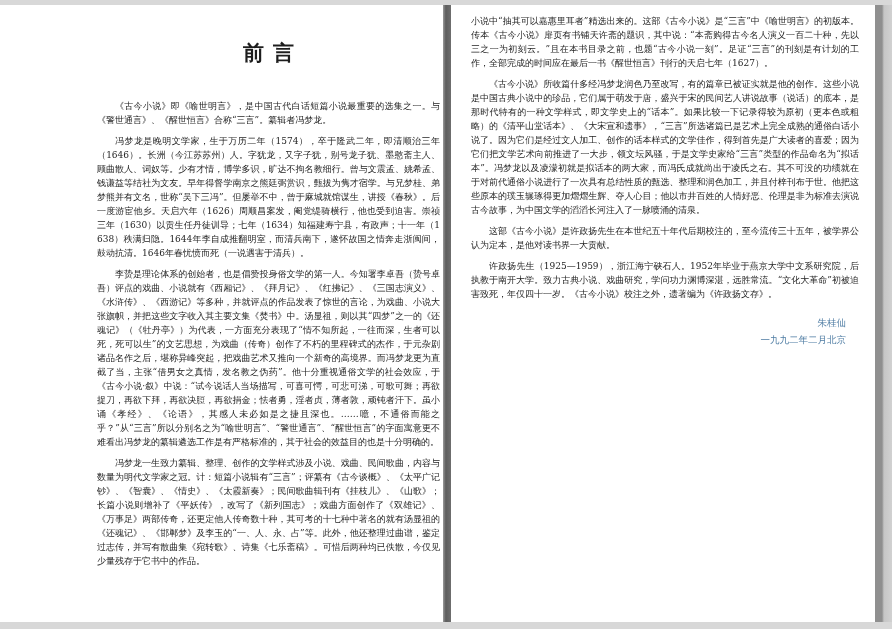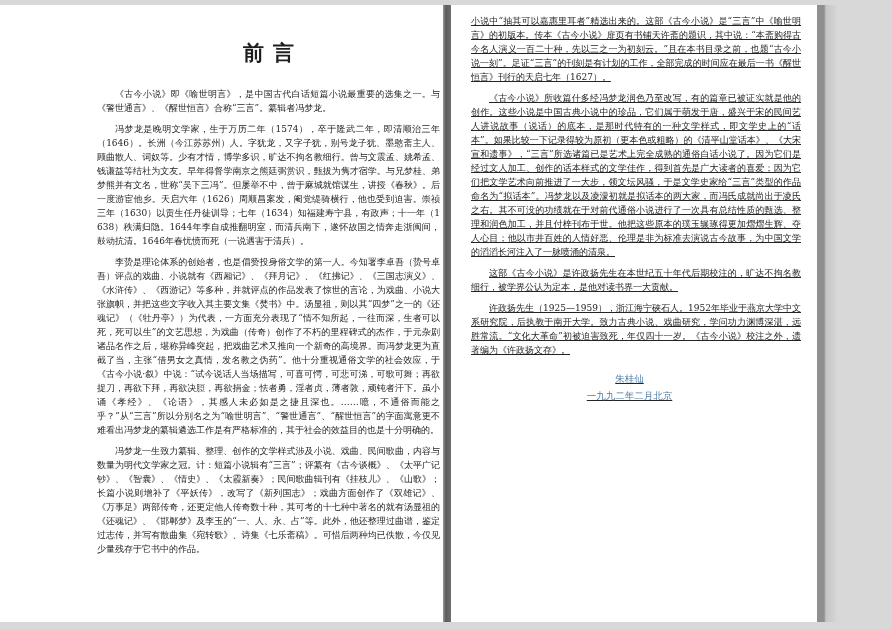--- a/index.html
+++ b/index.html
@@ -22,54 +22,53 @@
     background: #ffffff;
     color: #242424;
     box-sizing: border-box;
     overflow: hidden;
   }
   .page-left {
     width: 443px;
     padding: 28px 3px 0 97px;
   }
   .page-right {
-    width: 366px;
+    width: 424px;
     padding: 9px 16px 0 20px;
-    text-decoration: underline;
   }
   .spine {
     width: 8px;
     background: linear-gradient(to right, #9a9a9a 0%, #5d5d5d 35%, #6e6e6e 100%);
   }
   .gutter {
     width: 19px;
     background: linear-gradient(to right, #8f8f8f 0px, #8f8f8f 7px, #c6c6c6 9px, #d4d4d4 100%);
   }
   .doc-title {
-    margin: 6px 0 20px 0;
+    margin: 6px 0 32px 0;
     text-align: center;
     font-size: 21px;
     font-weight: bold;
     letter-spacing: 9px;
     text-indent: 9px; 
     color: #1d1d1d;
   }
   .para {
     margin: 0 0 7px 0;
     font-size: 9px;
     line-height: 14px;
     text-align: justify;
     text-indent: 2em;
     word-break: break-all;
   }
   .no-indent { text-indent: 0; }
   .signature {
     margin-top: 16px;
     padding-right: 13px;
-    text-align: center;
+    text-align: right;
     color: #4e7ca3;
     font-size: 9.5px;
   }
   .sig-name { line-height: 12px; }
   .sig-date { line-height: 12px; margin-top: 5px; }
 </style>
 </head>
 <body>
 
 <div class="viewport">
@@ -82,21 +81,21 @@
       <p class="para">李贽是理论体系的创始者，也是倡赞投身俗文学的第一人。今知署李卓吾（贽号卓吾）评点的戏曲、小说就有《西厢记》、《拜月记》、《红拂记》、《三国志演义》、《水浒传》、《西游记》等多种，并就评点的作品发表了惊世的言论，为戏曲、小说大张旗帜，并把这些文字收入其主要文集《焚书》中。汤显祖，则以其“四梦”之一的《还魂记》（《牡丹亭》）为代表，一方面充分表现了“情不知所起，一往而深，生者可以死，死可以生”的文艺思想，为戏曲（传奇）创作了不朽的里程碑式的杰作，于元杂剧诸品名作之后，堪称异峰突起，把戏曲艺术又推向一个新奇的高境界。而冯梦龙更为直截了当，主张“借男女之真情，发名教之伪药”。他十分重视通俗文学的社会效应，于《古今小说·叙》中说：“试今说话人当场描写，可喜可愕，可悲可涕，可歌可舞；再欲捉刀，再欲下拜，再欲决脰，再欲捐金；怯者勇，淫者贞，薄者敦，顽钝者汗下。虽小诵《孝经》、《论语》，其感人未必如是之捷且深也。……噫，不通俗而能之乎？”从“三言”所以分别名之为“喻世明言”、“警世通言”、“醒世恒言”的字面寓意更不难看出冯梦龙的纂辑遴选工作是有严格标准的，其于社会的效益目的也是十分明确的。</p>
       <p class="para">冯梦龙一生致力纂辑、整理、创作的文学样式涉及小说、戏曲、民间歌曲，内容与数量为明代文学家之冠。计：短篇小说辑有“三言”；评纂有《古今谈概》、《太平广记钞》、《智囊》、《情史》、《太霞新奏》；民间歌曲辑刊有《挂枝儿》、《山歌》；长篇小说则增补了《平妖传》，改写了《新列国志》；戏曲方面创作了《双雄记》、《万事足》两部传奇，还更定他人传奇数十种，其可考的十七种中著名的就有汤显祖的《还魂记》、《邯郸梦》及李玉的“一、人、永、占”等。此外，他还整理过曲谱，鉴定过志传，并写有散曲集《宛转歌》、诗集《七乐斋稿》。可惜后两种均已佚散，今仅见少量残存于它书中的作品。</p>
 
     </div>
 
     <div class="spine"></div>
 
     <div class="page page-right">
       <p class="para no-indent">小说中“抽其可以嘉惠里耳者”精选出来的。这部《古今小说》是“三言”中《喻世明言》的初版本。传本《古今小说》扉页有书铺天许斋的题识，其中说：“本斋购得古今名人演义一百二十种，先以三之一为初刻云。”且在本书目录之前，也题“古今小说一刻”。足证“三言”的刊刻是有计划的工作，全部完成的时间应在最后一书《醒世恒言》刊行的天启七年（1627）。</p>
       <p class="para">《古今小说》所收篇什多经冯梦龙润色乃至改写，有的篇章已被证实就是他的创作。这些小说是中国古典小说中的珍品，它们属于萌发于唐，盛兴于宋的民间艺人讲说故事（说话）的底本，是那时代特有的一种文学样式，即文学史上的“话本”。如果比较一下记录得较为原初（更本色或粗略）的《清平山堂话本》、《大宋宣和遗事》，“三言”所选诸篇已是艺术上完全成熟的通俗白话小说了。因为它们是经过文人加工、创作的话本样式的文学佳作，得到首先是广大读者的喜爱；因为它们把文学艺术向前推进了一大步，领文坛风骚，于是文学史家给“三言”类型的作品命名为“拟话本”。冯梦龙以及凌濛初就是拟话本的两大家，而冯氏成就尚出于凌氏之右。其不可没的功绩就在于对前代通俗小说进行了一次具有总结性质的甄选、整理和润色加工，并且付梓刊布于世。他把这些原本的璞玉辗琢得更加熠熠生辉、夺人心目；他以市井百姓的人情好恶、伦理是非为标准去演说古今故事，为中国文学的滔滔长河注入了一脉喷涌的清泉。</p>
-      <p class="para">这部《古今小说》是许政扬先生在本世纪五十年代后期校注的，旷达不拘名教细行，被学界公认为定本，是他对读书界一大贡献。</p>
+      <p class="para">这部《古今小说》是许政扬先生在本世纪五十年代后期校注的，至今流传三十五年，被学界公认为定本，是他对读书界一大贡献。</p>
       <p class="para">许政扬先生（1925—1959），浙江海宁硖石人。1952年毕业于燕京大学中文系研究院，后执教于南开大学。致力古典小说、戏曲研究，学问功力渊博深湛，远胜常流。“文化大革命”初被迫害致死，年仅四十一岁。《古今小说》校注之外，遗著编为《许政扬文存》。</p>
       <div class="signature">
         <div class="sig-name">朱桂仙</div>
         <div class="sig-date">一九九二年二月北京</div>
       </div>
     </div>
 
     <div class="gutter"></div>
 
   </div>

